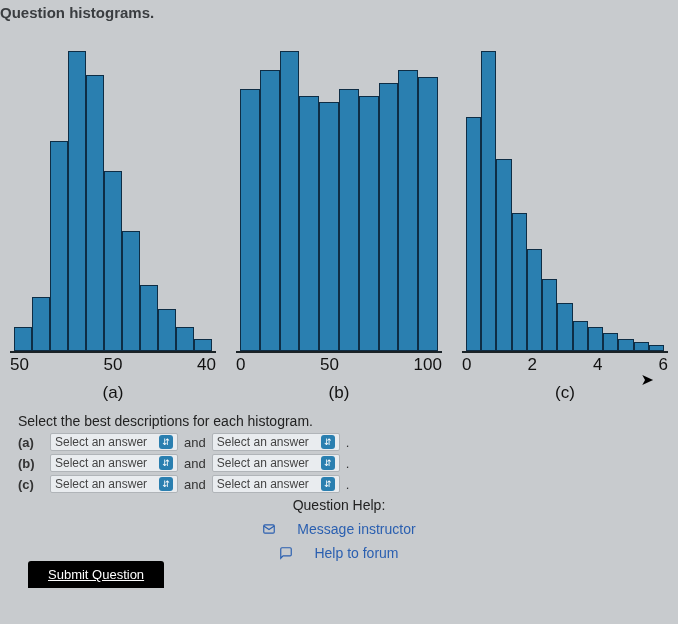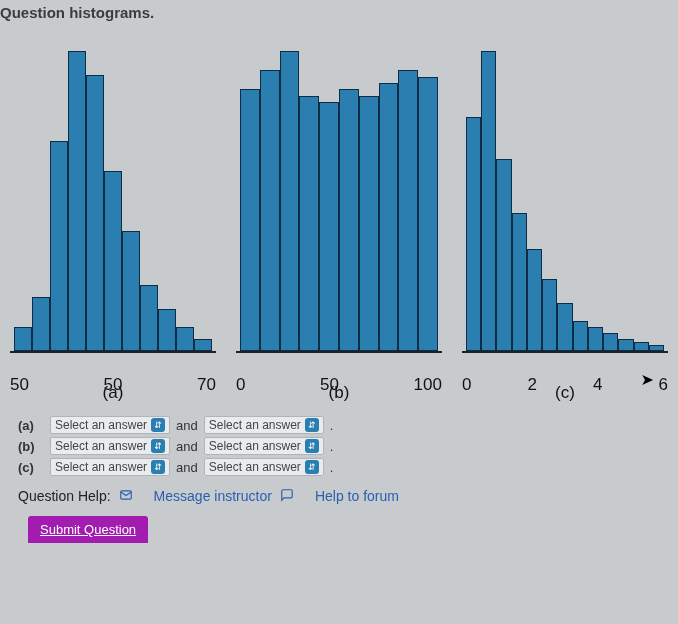--- a/index.html
+++ b/index.html
@@ -36,53 +36,53 @@
     background: #2a7fb0;
     border: 1px solid #0e2d45;
     flex: 1;
   }
   .axis {
     border-top: 2px solid #1a2226;
     position: relative;
     height: 30px;
     margin-top: 0;
   }
-  .xticks { display: flex; justify-content: space-between; font-size: 17px; color: #111; padding-top: 22px; }
+  .xticks { display: flex; justify-content: space-between; font-size: 17px; color: #111; padding-top: 2px; }
   .xlabel { text-align: center; font-size: 17px; color: #111; margin-top: 2px; }
   .prompt-area { padding: 10px 18px 0 18px; font-size: 14px; color: #222; }
   .prompt-area .lead { margin-bottom: 4px; }
   .row { display: flex; align-items: center; gap: 6px; margin: 3px 0; font-size: 13px; color: #333; }
   .row .lab { width: 26px; font-weight: bold; }
   .select {
     display: inline-flex;
     align-items: center;
     background: #e9ecef;
     border: 1px solid #b0b4b8;
     border-radius: 2px;
     padding: 1px 4px;
     font-size: 12px;
     color: #444;
-    gap: 4px;
+    gap: 12px;
   }
   .select .caret {
     width: 14px; height: 14px;
     background: #2a7fb0;
     border-radius: 3px;
     display: inline-flex; align-items: center; justify-content: center;
     color: #fff; font-size: 9px;
   }
-  .qhelp { margin-top: 12px; font-size: 14px; color: #222; display:flex; align-items:center; gap:8px; }
-  .qhelp a { color: #2a5fb0; text-decoration: none; display:inline-flex; gap:21px; }
+  .qhelp { margin-top: 4px; font-size: 14px; color: #222; display:flex; align-items:center; gap:8px;flex-direction:column; }
+  .qhelp a { color: #2a5fb0; text-decoration: none; display:inline-flex; align-items:center; gap:21px; }
   .submit {
     display: inline-block;
-    margin: 12px 0 0 28px;
-    background: #a21caf;
+    margin: 0 0 0 28px;
+    background: #000000;
     color: #fff;
     font-size: 13px;
-    padding: 6px 12px;
+    padding: 6px 20px;
     border-radius: 3px 3px 0 0;
     text-decoration: underline;
   }
   .cursor {
     position: absolute;
     right: 24px; top: 370px;
     font-size: 16px; color:#000;
   }
   svg.icon { width:14px; height:14px; }
 </style>
@@ -106,21 +106,21 @@
         <div class="bar" style="height: 40%;"></div>
         <div class="bar" style="height: 22%;"></div>
         <div class="bar" style="height: 14%;"></div>
         <div class="bar" style="height: 8%;"></div>
         <div class="bar" style="height: 4%;"></div>
       </div>
     <div class="axis">
       <div class="xticks">
         <span>50</span>
         <span>50</span>
-        <span>70</span>
+        <span>40</span>
       </div>
     </div>
     <div class="xlabel">(a)</div>
   </div>
 
   <div class="chart-block">
     <div class="plot">
         <div class="bar" style="height: 87.234%;"></div>
         <div class="bar" style="height: 93.617%;"></div>
         <div class="bar" style="height: 100%;"></div>
@@ -164,20 +164,21 @@
         <span>2</span>
         <span>4</span>
         <span>6</span>
       </div>
     </div>
     <div class="xlabel">(c)</div>
   </div>
 </div>
 
 <div class="prompt-area">
+  <div class="lead">Select the best descriptions for each histogram.</div>
 
   <div class="row">
     <span class="lab">(a)</span>
     <span class="select">
       <span>Select an answer</span>
       <span class="caret">⇵</span>
     </span>
     <span>and</span>
     <span class="select">
       <span>Select an answer</span>

